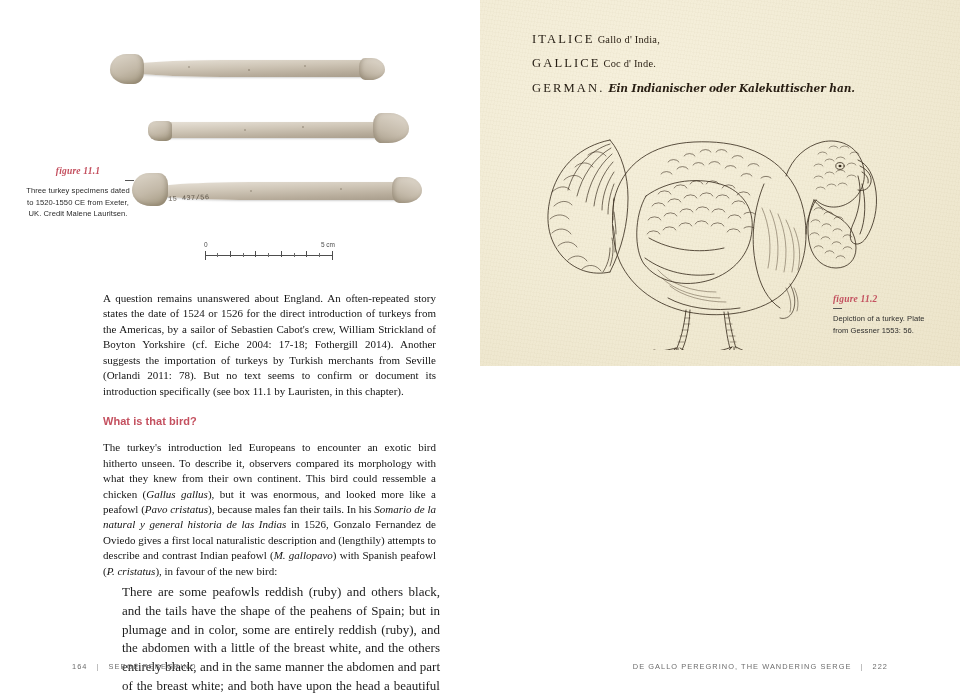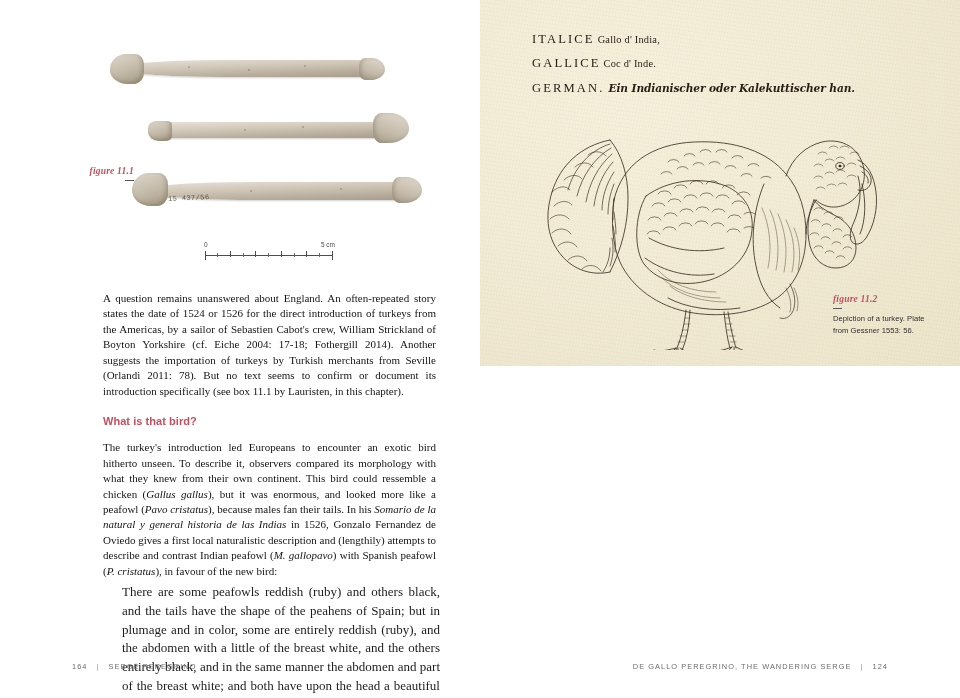--- a/index.html
+++ b/index.html
@@ -128,21 +128,21 @@
     top: -2px;
     font-family: "Liberation Sans", sans-serif;
     font-size: 6.5px;
     color: #4d4d4d;
   }
   .scalebar .lbl0 { left: -1px; }
   .scalebar .lbl5 { right: -2px; }
 
   .fig-caption {
     position: absolute;
-    text-align: right;
+    text-align: center;
     width: 112px;
     font-family: "Liberation Sans", sans-serif;
   }
   .fig-caption .fig-num {
     font-family: "Liberation Serif", serif;
     font-style: italic;
     font-weight: bold;
     font-size: 9.5px;
     color: #c4505f;
     letter-spacing: 0.2px;
@@ -327,20 +327,21 @@
       <div class="tickminor" style="left:63px;"></div>
       <div class="tickminor" style="left:89px;"></div>
       <div class="tickminor" style="left:114px;"></div>
       <span class="lbl lbl0">0</span>
       <span class="lbl lbl5">5 cm</span>
     </div>
 
     <div class="fig-caption caption-111">
       <span class="fig-num">figure 11.1</span>
       <span class="fig-rule"></span>
+      <div class="fig-text">Three turkey specimens dated to 1520-1550 CE from Exeter, UK. Credit Malene Lauritsen.</div>
     </div>
 
     <div class="col-left">
       <p class="body-p">A question remains unanswered about England. An often-repeated story states the date of 1524 or 1526 for the direct introduction of turkeys from the Americas, by a sailor of Sebastien Cabot's crew, William Strickland of Boyton Yorkshire (cf. Eiche 2004: 17-18; Fothergill 2014). Another suggests the importation of turkeys by Turkish merchants from Seville (Orlandi 2011: 78). But no text seems to confirm or document its introduction specifically (see box 11.1 by Lauristen, in this chapter).</p>
 
       <h2 class="sec-head" style="margin-top:16px;">What is that bird?</h2>
 
       <p class="body-p" style="margin-top:13px;"><span>The turkey's introduction led Europeans to encounter an exotic bird hitherto unseen. To describe it, observers compared its morphology with what they knew from their own continent. This bird could ressemble a chicken (</span><i>Gallus gallus</i><span>), but it was enormous, and looked more like a peafowl (</span><i>Pavo cristatus</i><span>), because males fan their tails. In his </span><i>Somario de la natural y general historia de las Indias</i><span> in 1526, Gonzalo Fernandez de Oviedo gives a first local naturalistic description and (lengthily) attempts to describe and contrast Indian peafowl (</span><i>M. gallopavo</i><span>) with Spanish peafowl (</span><i>P. cristatus</i><span>), in favour of the new bird:</span></p>
 
       <p class="quote-block" style="margin-top:4px;">There are some peafowls reddish (ruby) and others black, and the tails have the shape of the peahens of Spain; but in plumage and in color, some are entirely reddish (ruby), and the abdomen with a little of the breast white, and the others entirely black, and in the same manner the abdomen and part of the breast white; and both have upon the head a beautiful crest or tuft, of red feathers for the red</p>
@@ -559,17 +560,17 @@
       <div class="fig-caption caption-112">
         <span class="fig-num">figure 11.2</span>
         <span class="fig-rule"></span>
         <div class="fig-text">Depiction of a turkey. Plate from Gessner 1553: 56.</div>
       </div>
     </div>
 
     <div class="pg-footer footer-right">
       <span>DE GALLO PEREGRINO, THE WANDERING SERGE</span>
       <span class="sep">|</span>
-      <span>124</span>
+      <span>222</span>
     </div>
   </div>
 
 </div>
 
 </body></html>

